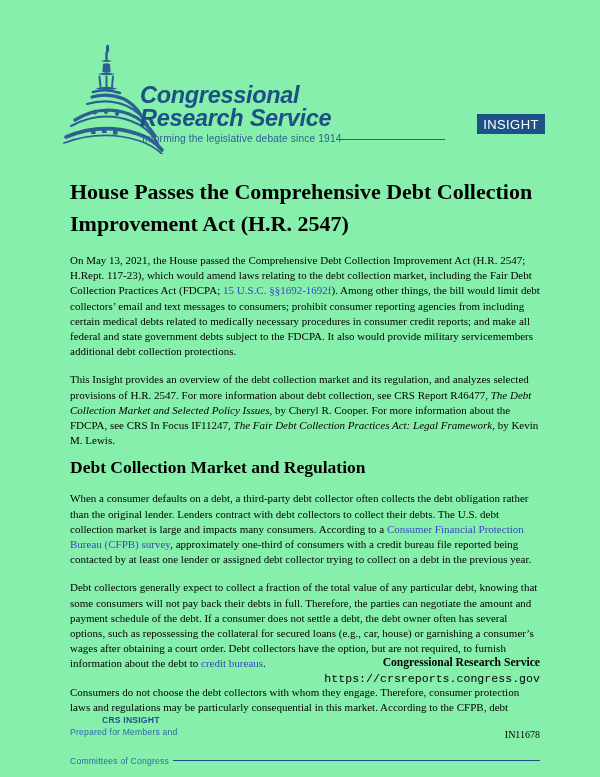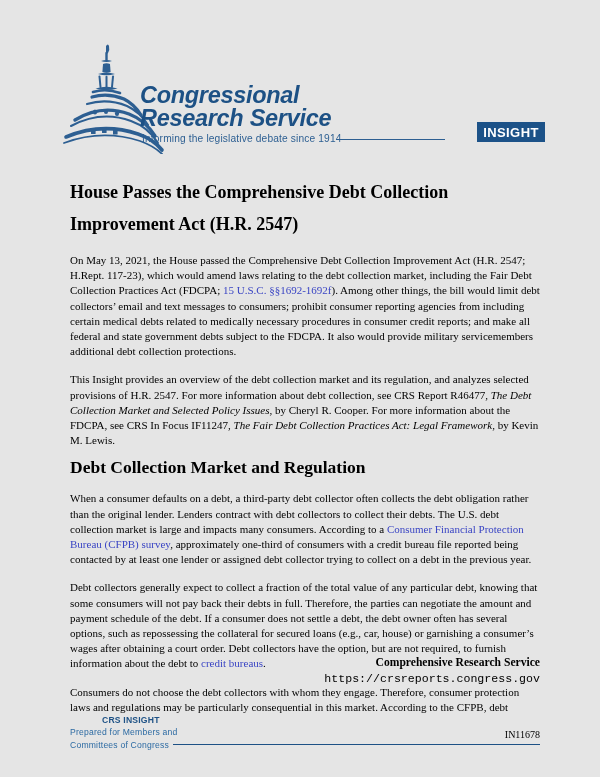--- a/index.html
+++ b/index.html
@@ -13,21 +13,21 @@
     height: 777px;
     position: relative;
     overflow: hidden;
     font-family: "Liberation Serif", serif;
     color: #000000;
   }
 
   .page {
     position: absolute;
     inset: 0;
-    background: #e5e5e5;
+    background: #86efac;
   }
 
   
   .masthead {
     position: absolute;
     left: 0;
     top: 0;
     width: 600px;
     height: 160px;
   }
@@ -72,46 +72,46 @@
     left: 277px;
     top: 97px;
     width: 106px;
     height: 1px;
     background: #2d5f92;
   }
 
   .insight-badge {
     position: absolute;
     left: 477px;
-    top: 122px;
+    top: 114px;
     width: 68px;
     height: 20px;
     background: #1c5288;
     color: #ffffff;
     font-family: "Liberation Sans", sans-serif;
-    font-weight: bold;
+    font-weight: normal;
     font-size: 13px;
     letter-spacing: 0.4px;
     display: flex;
     align-items: center;
     justify-content: center;
   }
 
   
   .content {
     position: absolute;
     left: 70px;
     top: 176px;
     width: 470px;
   }
 
   .doc-title {
     font-family: "Liberation Serif", serif;
     font-weight: bold;
-    font-size: 18px;
+    font-size: 22px;
     line-height: 32px;
     margin: 0 0 0 0;
     color: #000;
   }
 
   .doc-date {
     font-family: "Liberation Serif", serif;
     font-size: 16px;
     line-height: 20px;
     margin: 24px 0 0 0;
@@ -184,20 +184,21 @@
     font-family: "Liberation Sans", sans-serif;
     font-size: 8.6px;
     letter-spacing: 0.2px;
     color: #2d6ba3;
     line-height: 12.5px;
     white-space: nowrap;
   }
   .cib-row {
     display: flex;
     align-items: center;
+    margin-top: 16px;
   }
   .cib-rule {
     flex: 1;
     height: 1px;
     background: #1d5185;
     margin-left: 4px;
   }
 </style>
 </head>
 <body>
@@ -270,21 +271,21 @@
     <h2 class="section-head">Debt Collection Market and Regulation</h2>
 
     <p class="body-par"><span>When a consumer defaults on a debt, a third-party debt collector often collects the debt obligation rather than the original lender. Lenders contract with debt collectors to collect their debts. The U.S. debt collection market is large and impacts many consumers. According to a </span><a class="doclink" href="#">Consumer Financial Protection Bureau (CFPB) survey</a><span>, approximately one-third of consumers with a credit bureau file reported being contacted by at least one lender or assigned debt collector trying to collect on a debt in the previous year.</span></p>
 
     <p class="body-par"><span>Debt collectors generally expect to collect a fraction of the total value of any particular debt, knowing that some consumers will not pay back their debts in full. Therefore, the parties can negotiate the amount and payment schedule of the debt. If a consumer does not settle a debt, the debt owner often has several options, such as repossessing the collateral for secured loans (e.g., car, house) or garnishing a consumer’s wages after obtaining a court order. Debt collectors have the option, but are not required, to furnish information about the debt to </span><a class="doclink" href="#">credit bureaus</a><span>.</span></p>
 
     <p class="body-par">Consumers do not choose the debt collectors with whom they engage. Therefore, consumer protection laws and regulations may be particularly consequential in this market. According to the CFPB, debt</p>
   </div>
 
   <div class="page-footer">
-    <div class="pf-name">Comprehensive Research Service</div>
+    <div class="pf-name">Congressional Research Service</div>
     <div class="pf-url">https://crsreports.congress.gov</div>
     <div class="pf-id">IN11678</div>
   </div>
 
   <div class="crs-insight-block">
     <div class="cib-title">CRS INSIGHT</div>
     <div class="cib-line">Prepared for Members and</div>
     <div class="cib-row">
       <span class="cib-line">Committees of Congress</span>
       <span class="cib-rule"></span>

